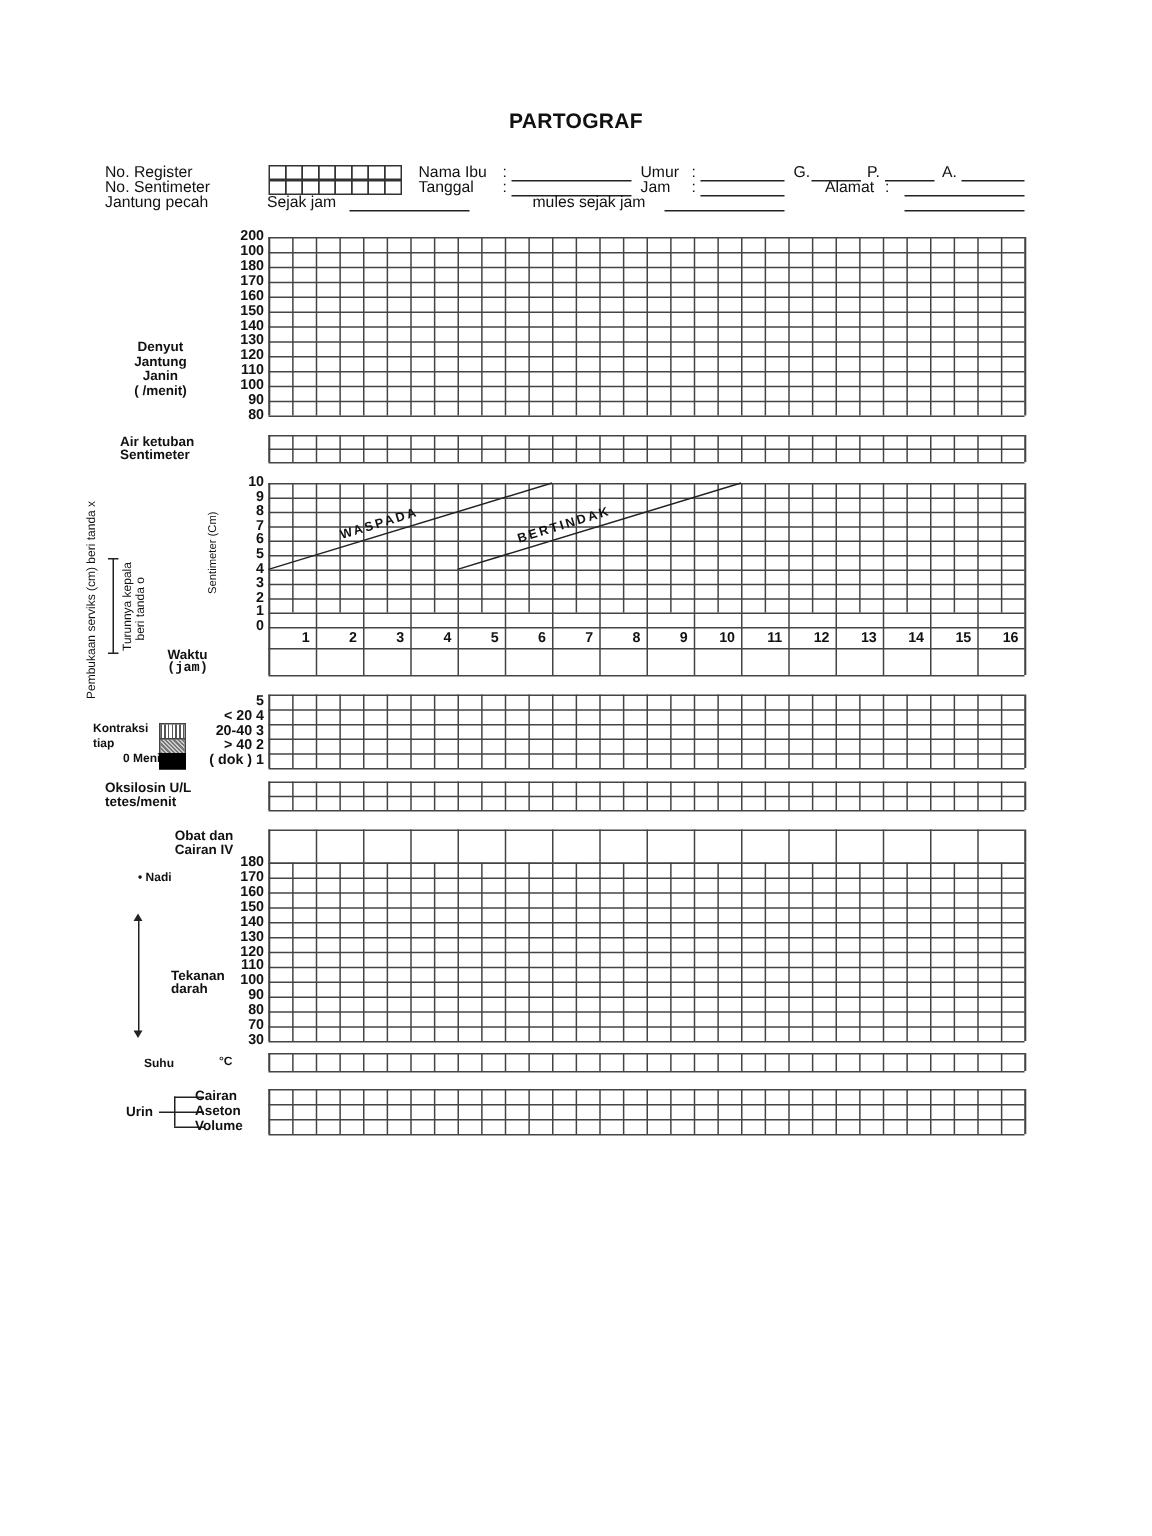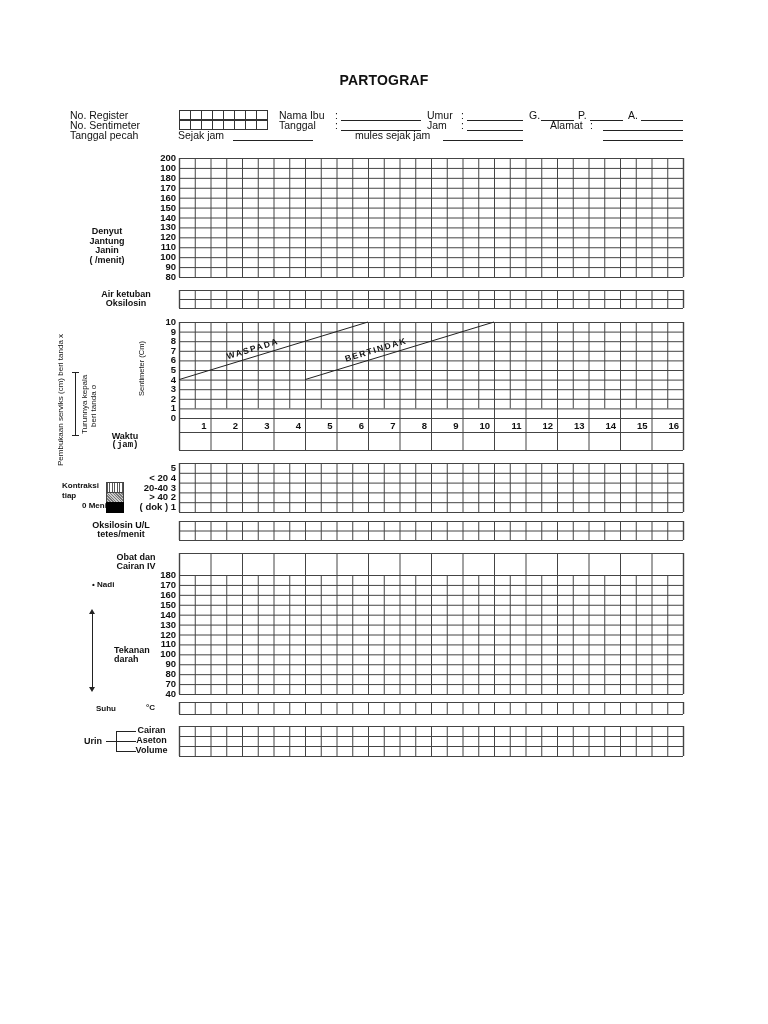--- a/index.html
+++ b/index.html
@@ -5,34 +5,34 @@
   html,body{margin:0;padding:0;background:#ffffff;}
   body{width:768px;height:1024px;position:relative;overflow:hidden;font-family:"Liberation Sans",sans-serif;color:#111;}
   .abs{position:absolute;}
   .title{left:0;width:768px;top:72px;text-align:center;font-weight:bold;font-size:14px;letter-spacing:0.2px;}
   .hdr{font-size:10.5px;line-height:11px;white-space:nowrap;}
   .uline{border-bottom:1px solid #222;height:9px;}
   .regbox{display:flex;}
   .regbox span{display:block;width:10px;height:8px;border:1px solid #333;margin-right:-1px;}
   .lbl{font-size:9px;font-weight:bold;line-height:9.6px;white-space:nowrap;}
   .lbl-c{text-align:center;}
-  .lbl-r{text-align:center;}
+  .lbl-r{text-align:left;}
   .axis{font-size:9.5px;font-weight:bold;text-align:right;width:24px;line-height:10px;}
   svg.grid{position:absolute;overflow:visible;}
   .vtext{position:absolute;font-size:8px;white-space:nowrap;transform-origin:left top;transform:rotate(-90deg);line-height:9px;}
   .swatch{position:absolute;width:16px;height:9px;}
 </style>
 </head>
 <body>
 
 <div class="abs title">PARTOGRAF</div>
 
 <div class="abs hdr" style="left:70px;top:110px;">No. Register</div>
 <div class="abs hdr" style="left:70px;top:120px;">No. Sentimeter</div>
-<div class="abs hdr" style="left:70px;top:130px;">Tanggal pecah</div>
+<div class="abs hdr" style="left:70px;top:130px;">Jantung pecah</div>
 
 <div class="abs regbox" style="left:179px;top:110px;">
   <span></span>
     <span></span>
     <span></span>
     <span></span>
     <span></span>
     <span></span>
     <span></span>
     <span></span>
@@ -146,21 +146,21 @@
     <line x1="410" y1="0" x2="410" y2="119" stroke="#444444" stroke-width="1"></line>
     <line x1="425.75" y1="0" x2="425.75" y2="119" stroke="#444444" stroke-width="1"></line>
     <line x1="441.5" y1="0" x2="441.5" y2="119" stroke="#444444" stroke-width="1"></line>
     <line x1="457.25" y1="0" x2="457.25" y2="119" stroke="#444444" stroke-width="1"></line>
     <line x1="473" y1="0" x2="473" y2="119" stroke="#444444" stroke-width="1"></line>
     <line x1="488.75" y1="0" x2="488.75" y2="119" stroke="#444444" stroke-width="1"></line>
     <line x1="504.5" y1="0" x2="504.5" y2="119" stroke="#444444" stroke-width="1.4"></line>
   </svg>
 
 <div class="abs lbl lbl-r" style="left:80px;top:290px;width:92px;">Air ketuban</div>
-<div class="abs lbl lbl-r" style="left:80px;top:299px;width:92px;">Oksilosin</div>
+<div class="abs lbl lbl-r" style="left:80px;top:299px;width:92px;">Sentimeter</div>
 <svg class="grid" id="ak-grid" style="left:179px;top:290px;" width="505" height="19">
     <line x1="0" y1="0.5" x2="504" y2="0.5" stroke="#444444" stroke-width="1"></line>
     <line x1="0" y1="9.5" x2="504" y2="9.5" stroke="#444444" stroke-width="1"></line>
     <line x1="0" y1="18.5" x2="504" y2="18.5" stroke="#444444" stroke-width="1"></line>
     <line x1="0.5" y1="0" x2="0.5" y2="18" stroke="#444444" stroke-width="1.4"></line>
     <line x1="16.25" y1="0" x2="16.25" y2="18" stroke="#444444" stroke-width="1"></line>
     <line x1="32" y1="0" x2="32" y2="18" stroke="#444444" stroke-width="1"></line>
     <line x1="47.75" y1="0" x2="47.75" y2="18" stroke="#444444" stroke-width="1"></line>
     <line x1="63.5" y1="0" x2="63.5" y2="18" stroke="#444444" stroke-width="1"></line>
     <line x1="79.25" y1="0" x2="79.25" y2="18" stroke="#444444" stroke-width="1"></line>
@@ -422,21 +422,21 @@
     <div class="abs axis" style="left: 152px; width: 24px; top: 589.833px;">160</div>
     <div class="abs axis" style="left: 152px; width: 24px; top: 599.75px;">150</div>
     <div class="abs axis" style="left: 152px; width: 24px; top: 609.667px;">140</div>
     <div class="abs axis" style="left: 152px; width: 24px; top: 619.583px;">130</div>
     <div class="abs axis" style="left: 152px; width: 24px; top: 629.5px;">120</div>
     <div class="abs axis" style="left: 152px; width: 24px; top: 639.417px;">110</div>
     <div class="abs axis" style="left: 152px; width: 24px; top: 649.333px;">100</div>
     <div class="abs axis" style="left: 152px; width: 24px; top: 659.25px;">90</div>
     <div class="abs axis" style="left: 152px; width: 24px; top: 669.167px;">80</div>
     <div class="abs axis" style="left: 152px; width: 24px; top: 679.083px;">70</div>
-    <div class="abs axis" style="left: 152px; width: 24px; top: 689px;">40</div>
+    <div class="abs axis" style="left: 152px; width: 24px; top: 689px;">30</div>
   </div>
 <svg class="grid" id="bp-grid" style="left:179px;top:575px;" width="505" height="120">
     <line x1="0" y1="0.5" x2="504" y2="0.5" stroke="#444444" stroke-width="1"></line>
     <line x1="0" y1="10.416666666666666" x2="504" y2="10.416666666666666" stroke="#444444" stroke-width="1"></line>
     <line x1="0" y1="20.333333333333332" x2="504" y2="20.333333333333332" stroke="#444444" stroke-width="1"></line>
     <line x1="0" y1="30.25" x2="504" y2="30.25" stroke="#444444" stroke-width="1"></line>
     <line x1="0" y1="40.166666666666664" x2="504" y2="40.166666666666664" stroke="#444444" stroke-width="1"></line>
     <line x1="0" y1="50.08333333333333" x2="504" y2="50.08333333333333" stroke="#444444" stroke-width="1"></line>
     <line x1="0" y1="60" x2="504" y2="60" stroke="#444444" stroke-width="1"></line>
     <line x1="0" y1="69.91666666666666" x2="504" y2="69.91666666666666" stroke="#444444" stroke-width="1"></line>

